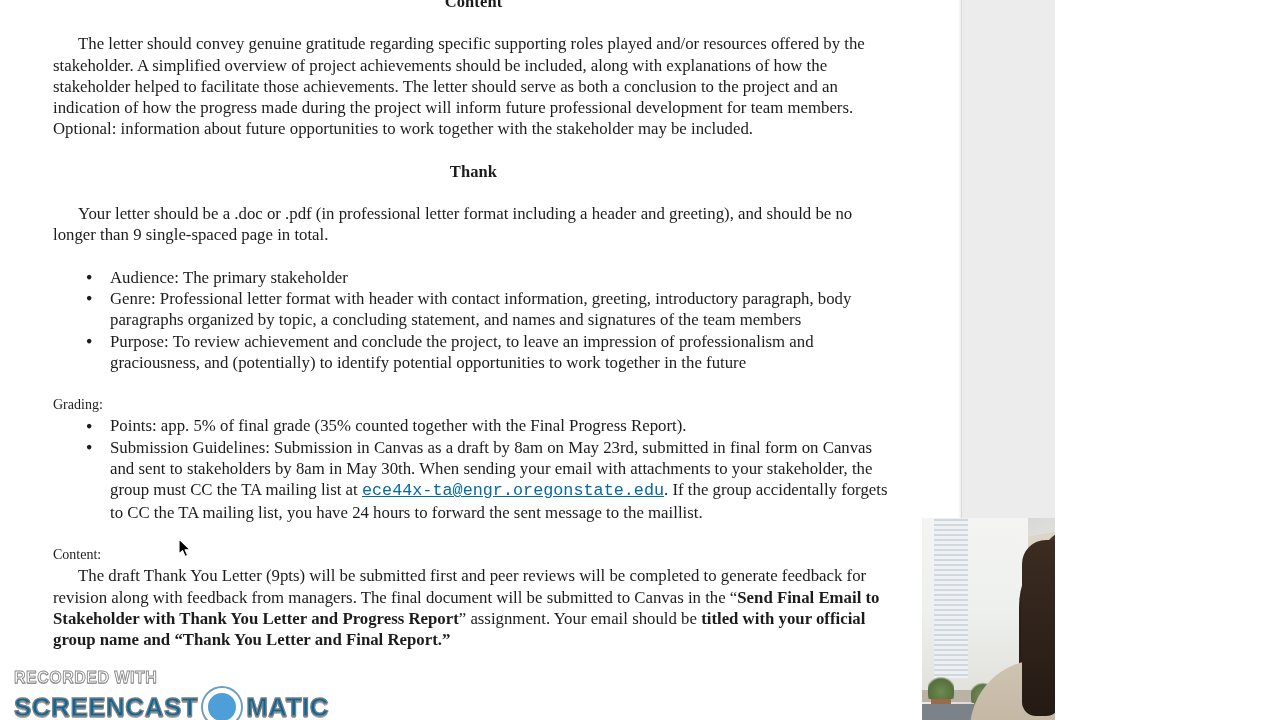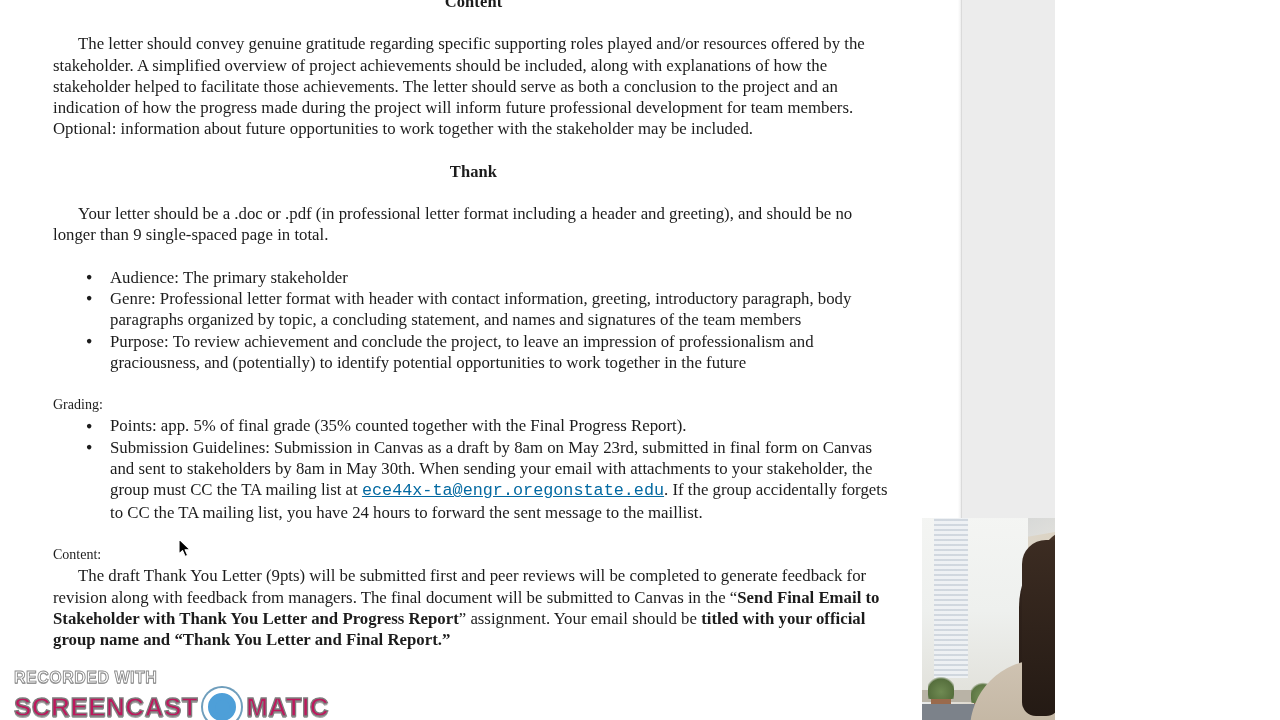--- a/index.html
+++ b/index.html
@@ -139,21 +139,21 @@
   .wm-main {
     display: flex;
     align-items: center;
     margin-top: 3px;
   }
   .wm-word {
     font-family: "Liberation Sans", "DejaVu Sans", sans-serif;
     font-weight: bold;
     font-size: 26px;
     letter-spacing: 0.5px;
-    color: #be185d;
+    color: #0369a1;
     -webkit-text-stroke: 1.3px #7d7d7d;
     text-shadow: 0 1.5px 0 rgba(80,80,80,.5);
     line-height: 28px;
   }
   .wm-dot {
     width: 38px; height: 38px;
     border-radius: 50%;
     background: #4e9fd8;
     border: 5px solid #ffffff;
     box-shadow: 0 0 0 2px #6f9ebc;

